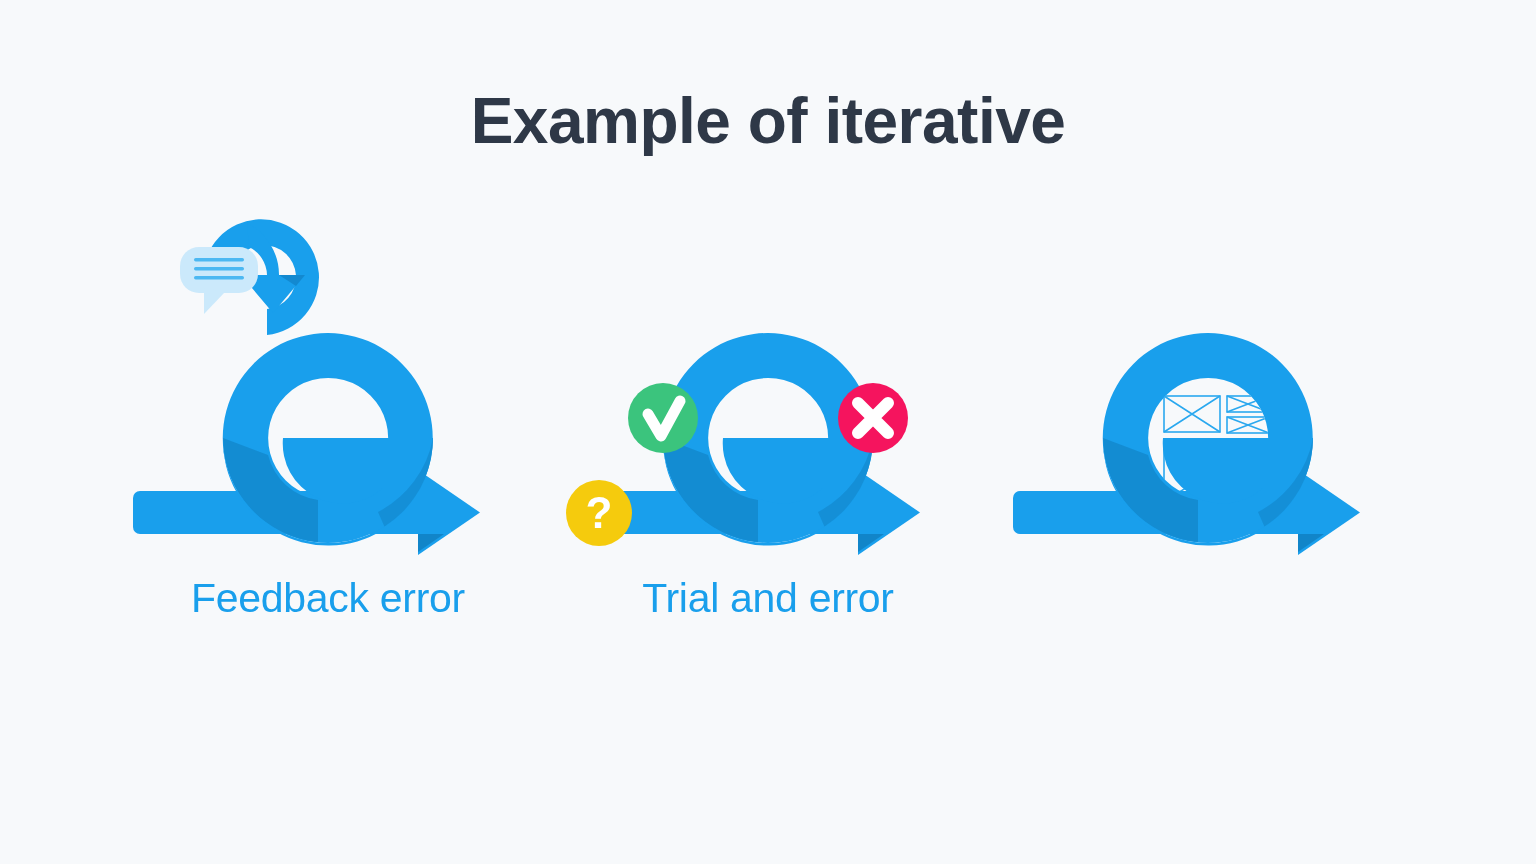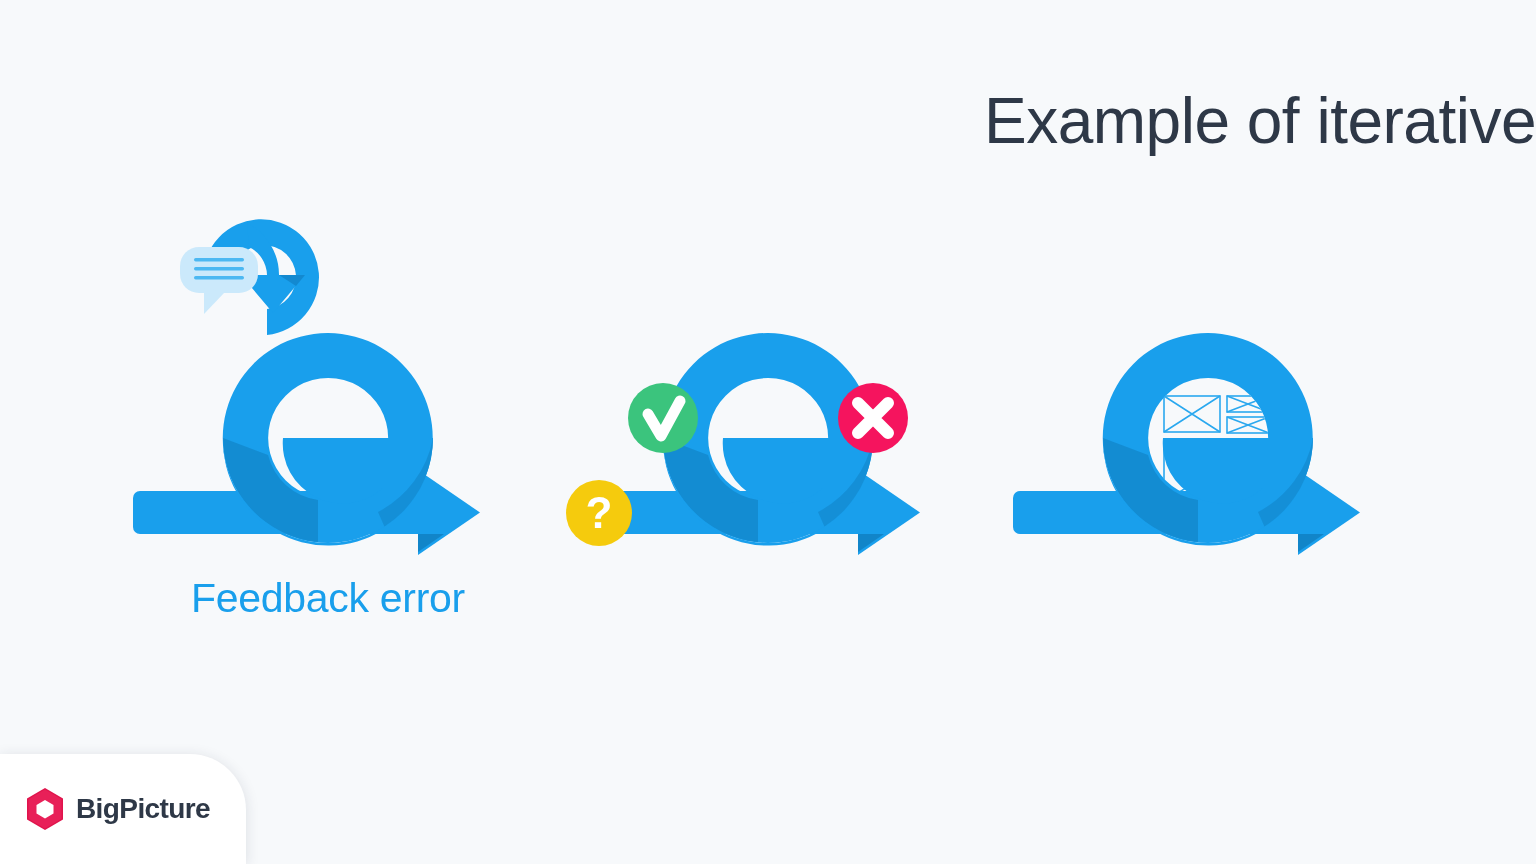--- a/index.html
+++ b/index.html
@@ -23,23 +23,23 @@
     height: 864px;
     background: #f7f9fb;
   }
 
   
   .slide-title {
     position: absolute;
     top: 86px;
     left: 0;
     width: 1536px;
-    text-align: right;
+    text-align: center;
     font-size: 64px;
-    font-weight: 400;
+    font-weight: 700;
     letter-spacing: -0.5px;
     color: #2e3847;
     line-height: 1.1;
     white-space: nowrap;
   }
 
   
   .diagram-row {
     position: absolute;
     top: 200px;
@@ -217,20 +217,21 @@
             <circle cx="305" cy="218" r="35" fill="#f5145e"></circle>
             <path d="M290 203 L320 233 M320 203 L290 233" fill="none" stroke="#ffffff" stroke-width="12" stroke-linecap="round"></path>
           </g>
 
           <g>
             <circle cx="31" cy="313" r="33" fill="#f5cb0d"></circle>
             <text x="31" y="328" text-anchor="middle" font-family="Liberation Sans, sans-serif" font-size="44" font-weight="bold" fill="#ffffff">?</text>
           </g>
         </svg>
       </div>
+      <div class="diagram-label">Trial and error</div>
     </div>
 
     <div class="diagram-col">
       <div class="diagram-art">
         <svg viewBox="0 0 400 360" xmlns="http://www.w3.org/2000/svg">
           <defs>
             <clipPath id="fbShadeClip3">
               <path d="M95 238 a105 105 0 0 0 210 0 a105 105 0 0 0 -210 0 Z"></path>
             </clipPath>
             <clipPath id="wireClip3">
@@ -283,22 +284,14 @@
           <g clip-path="url(#fbShadeClip3)">
             <path d="M95 238 a105 105 0 0 0 95 104 L190 300 a60 60 0 0 1 -50 -45 Z" fill="#0f7cbe" opacity="0.55"></path>
             <path d="M250 312 a105 105 0 0 0 55 -74 l0 60 a60 60 0 0 1 -40 48 Z" fill="#0f7cbe" opacity="0.45"></path>
           </g>
         </svg>
       </div>
     </div>
 
   </div>
 
-  <div class="logo-card">
-    <svg class="logo-mark" viewBox="0 0 38 42" xmlns="http://www.w3.org/2000/svg">
-      <path d="M19 0 L37 10.5 L37 31.5 L19 42 L1 31.5 L1 10.5 Z" fill="#e0144c"></path>
-      <path d="M19 1.5 L35.5 11.2 L35.5 30.8 L19 40.5 L2.5 30.8 L2.5 11.2 Z" fill="#ee2a63" opacity="0.55"></path>
-      <path d="M19 12 L27.5 17 L27.5 25.5 L19 30.5 L10.5 25.5 L10.5 17 Z" fill="#ffffff"></path>
-    </svg>
-    <span class="logo-text">BigPicture</span>
-  </div>
 
 </div>
 
 </body></html>

